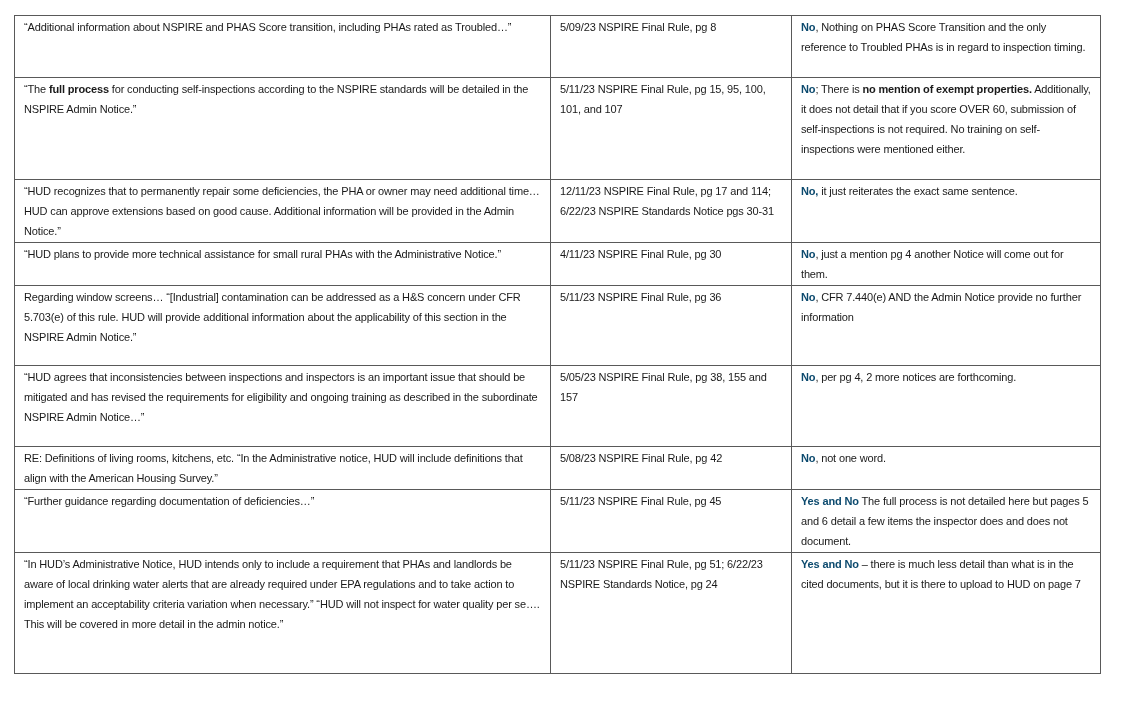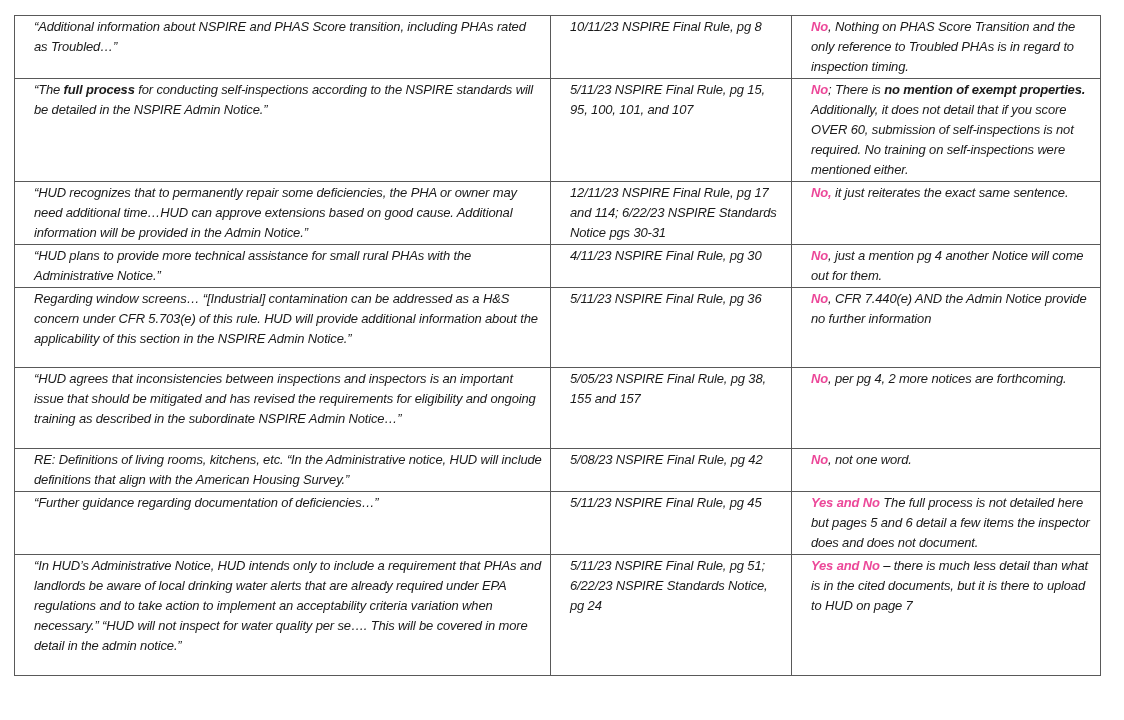--- a/index.html
+++ b/index.html
@@ -18,48 +18,47 @@
     position: absolute;
     left: 14px;
     top: 15px;
     border-collapse: collapse;
     table-layout: fixed;
     width: 1086px;
   }
   .doc-table td {
     border: 1.5px solid #595959;
     vertical-align: top;
-    padding: 1px 8px 1px 19px;
-    font-size: 13px;
+    padding: 1px 8px 1px 9px;
+    font-size: 11px;
     line-height: 20px;
     letter-spacing: -0.15px;
-    font-style: italic;
   }
   .col-quote { width: 536px; }
   .col-ref   { width: 241px; }
   .col-ans   { width: 309px; }
   .verdict {
-    color: #ec4899;
+    color: #0c4a6e;
     font-weight: bold;
   }
   b.em { font-weight: bold; }
 </style>
 </head>
 <body>
 
 <table class="doc-table">
   <colgroup>
     <col class="col-quote">
     <col class="col-ref">
     <col class="col-ans">
   </colgroup>
   <tbody>
     <tr style="height:62px">
       <td><span>“Additional information about NSPIRE and PHAS Score transition, including PHAs rated as Troubled…”</span></td>
-      <td><span>10/11/23 NSPIRE Final Rule, pg 8</span></td>
+      <td><span>5/09/23 NSPIRE Final Rule, pg 8</span></td>
       <td><span class="verdict">No</span><span>, Nothing on PHAS Score Transition and the only reference to Troubled PHAs is in regard to inspection timing.</span></td>
     </tr>
     <tr style="height:102px">
       <td><span>“The </span><b class="em">full process</b><span> for conducting self-inspections according to the NSPIRE standards will be detailed in the NSPIRE Admin Notice.”</span></td>
       <td><span>5/11/23 NSPIRE Final Rule, pg 15, 95, 100, 101, and 107</span></td>
       <td><span class="verdict">No</span><span>; There is </span><b class="em">no mention of exempt properties.</b><span> Additionally, it does not detail that if you score OVER 60, submission of self-inspections is not required. No training on self-inspections were mentioned either.</span></td>
     </tr>
     <tr style="height:61px">
       <td><span>“HUD recognizes that to permanently repair some deficiencies, the PHA or owner may need additional time…HUD can approve extensions based on good cause. Additional information will be provided in the Admin Notice.”</span></td>
       <td><span>12/11/23 NSPIRE Final Rule, pg 17 and 114; 6/22/23 NSPIRE Standards Notice pgs 30-31</span></td>

